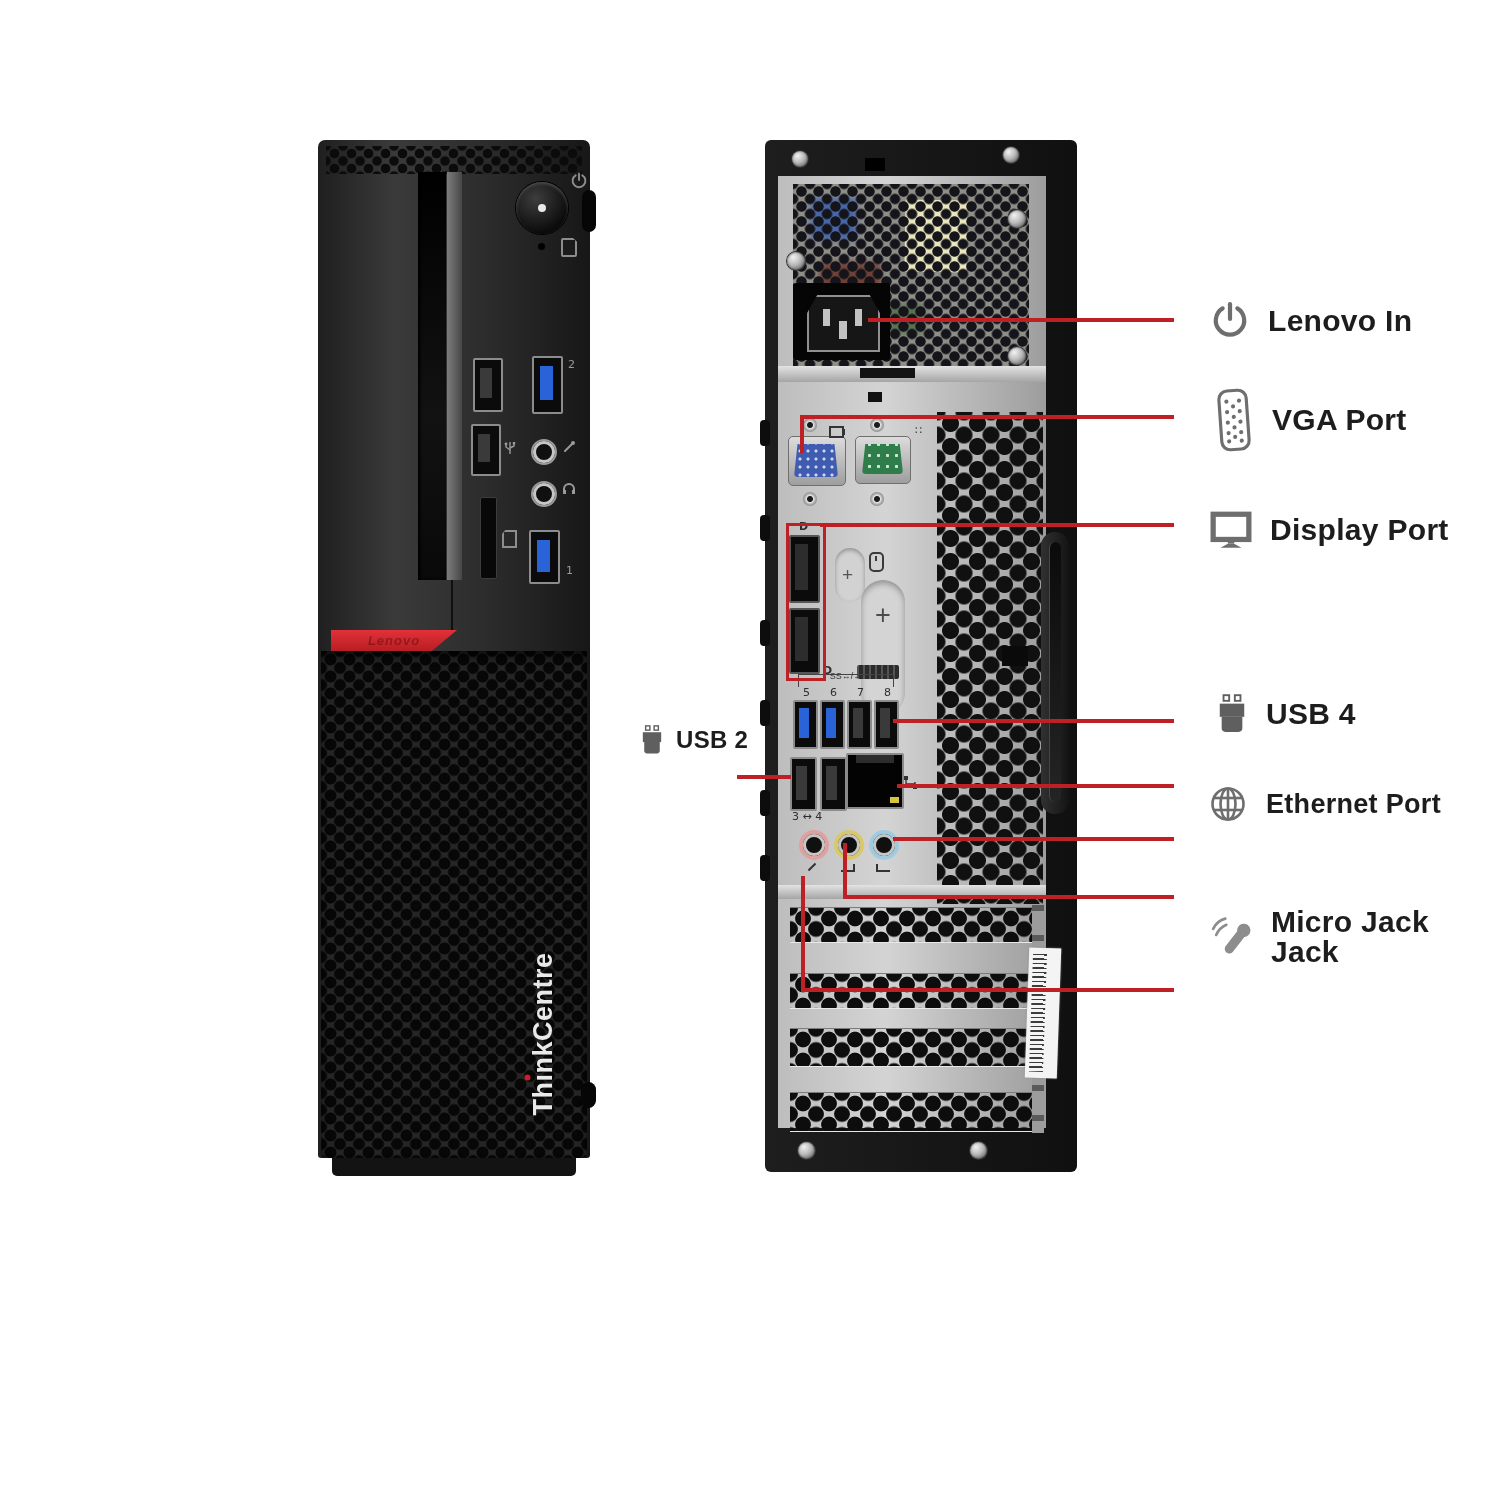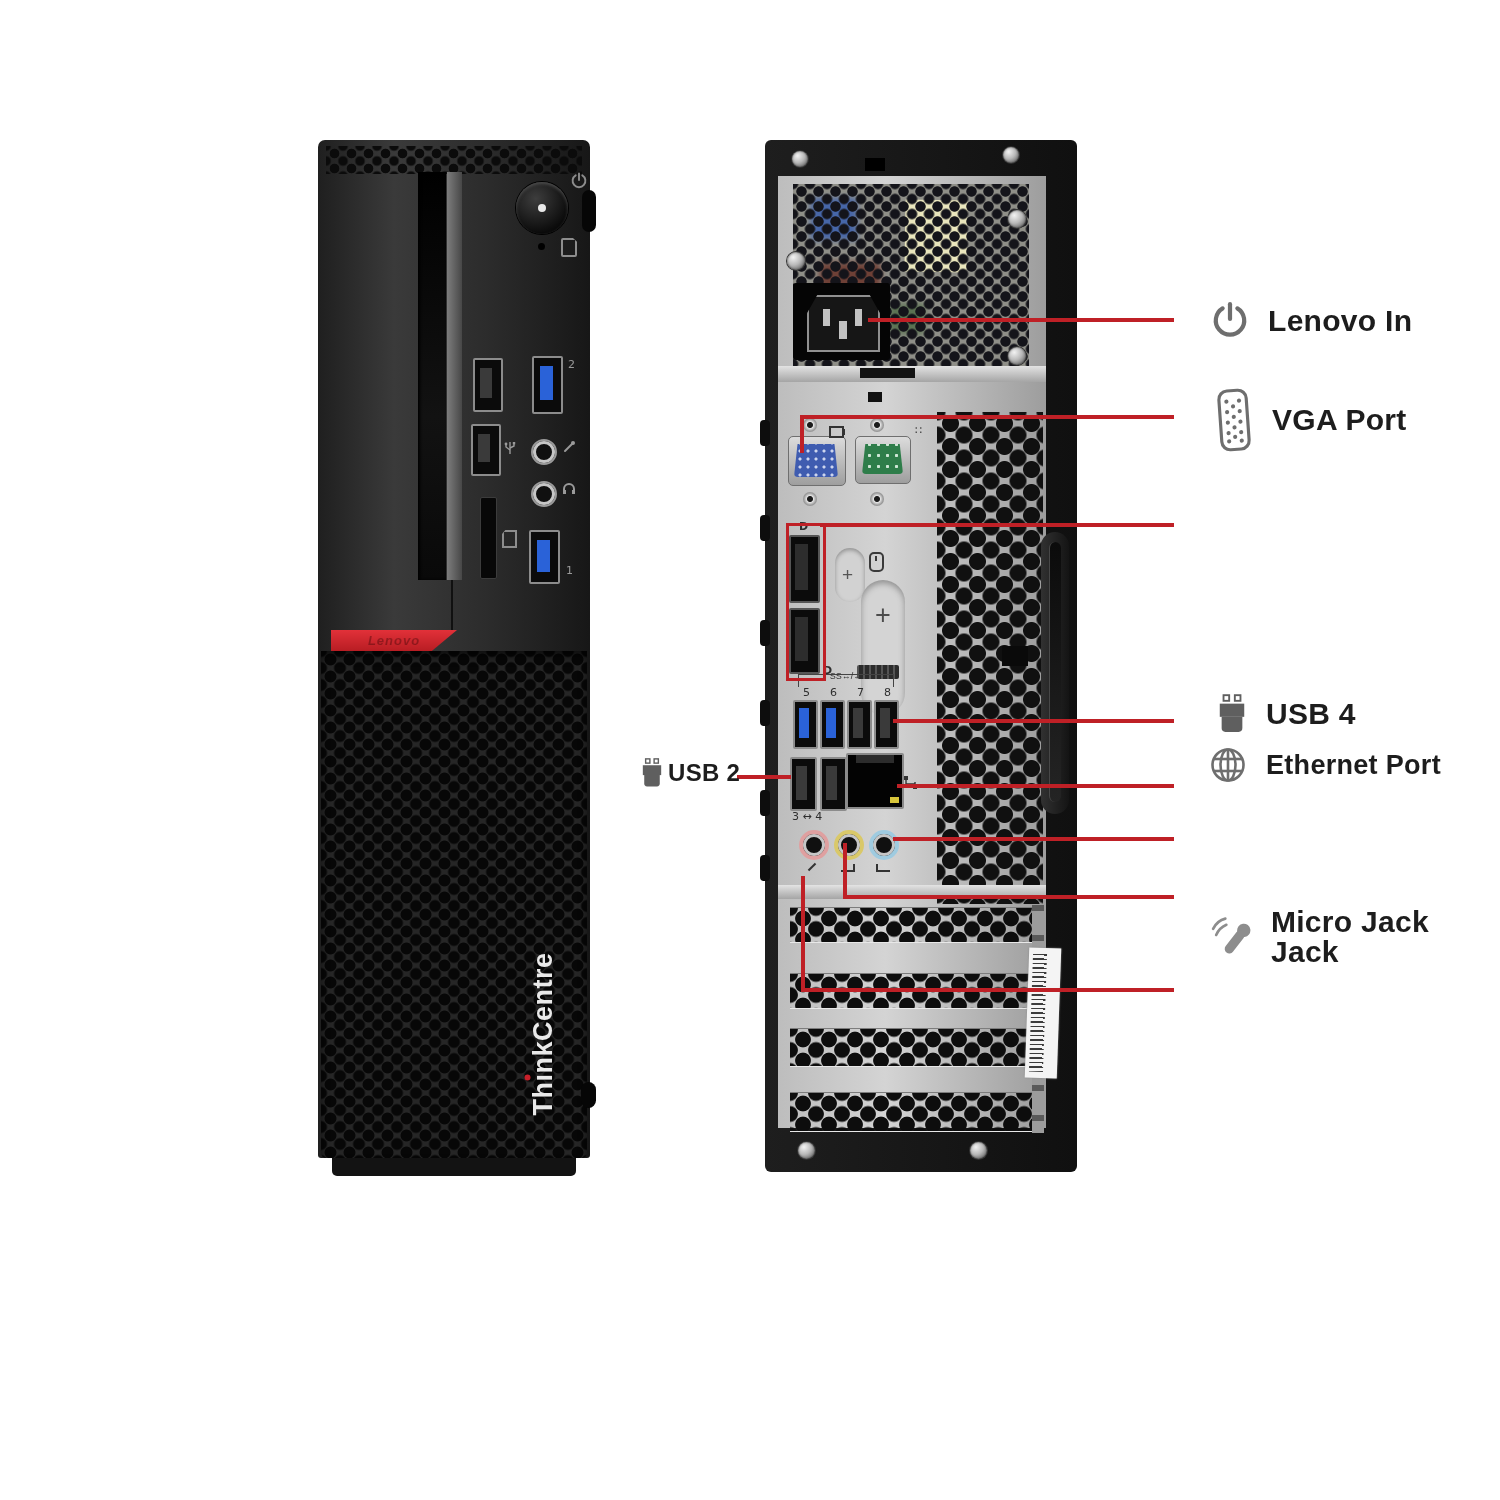--- a/index.html
+++ b/index.html
@@ -327,36 +327,44 @@
             <circle cx="25" cy="23" r="2"></circle>
             <circle cx="25" cy="33" r="2"></circle>
             <circle cx="25" cy="43" r="2"></circle>
             <circle cx="25" cy="51" r="2"></circle>
         </g>
       </g>
     </svg>
     <span class="callout-text">VGA Port</span>
   </div>
 
+  <div class="callout" style="left:1210px;top:511px;">
+    <svg width="42" height="38" viewBox="0 0 40 36">
+      <rect x="3" y="3" width="34" height="24" fill="none" stroke="#6e6e6e" stroke-width="5"></rect>
+      <rect x="17" y="27" width="6" height="4" fill="#6e6e6e"></rect>
+      <path d="M10 35 L30 35 L23 31 L17 31 Z" fill="#6e6e6e"></path>
+    </svg>
+    <span class="callout-text">Display Port</span>
+  </div>
 
   <div class="callout" style="left:1216px;top:691px;">
     <svg width="32" height="46" viewBox="0 0 34 46">
       <g fill="#5f5f5f">
         <rect x="7" y="2" width="8" height="8"></rect>
           <rect x="19" y="2" width="8" height="8"></rect>
         <rect x="4" y="12" width="26" height="14"></rect>
         <path d="M6 26 h22 v12 q0 4 -4 4 h-14 q-4 0 -4 -4 Z"></path>
       </g>
       <rect x="9" y="4" width="4" height="4" fill="#fff"></rect>
         <rect x="21" y="4" width="4" height="4" fill="#fff"></rect>
     </svg>
     <span class="callout-text">USB 4</span>
   </div>
 
-  <div class="callout" style="left:1208px;top:745px;justify-content:space-between;">
+  <div class="callout" style="left:1208px;top:784px;justify-content:space-between;">
     <svg width="40" height="40" viewBox="0 0 40 40">
       <g fill="none" stroke="#6e6e6e" stroke-width="2.6">
         <circle cx="20" cy="20" r="15.5"></circle>
         <ellipse cx="20" cy="20" rx="7.5" ry="15.5"></ellipse>
         <line x1="6" y1="14" x2="34" y2="14"></line>
           <line x1="6" y1="26" x2="34" y2="26"></line>
         <line x1="20" y1="4.5" x2="20" y2="35.5"></line>
       </g>
     </svg>
     <span class="callout-text sm">Ethernet Port</span>
@@ -371,21 +379,21 @@
           <path d="M8 19 Q11 12 18 9"></path>
       </g>
       <g transform="rotate(38 26 22)" fill="#8d8d8d">
         <rect x="22" y="4" width="13" height="13" rx="6.5"></rect>
         <rect x="24" y="12" width="9" height="26" rx="4.5"></rect>
       </g>
     </svg>
     <span class="callout-text">Micro Jack Jack</span>
   </div>
 
-  <div class="callout" style="left:640px;top:755px;gap:4px;">
+  <div class="callout" style="left:640px;top:722px;gap:12px;">
     <svg width="24" height="36" viewBox="0 0 34 46">
       <g fill="#5f5f5f">
         <rect x="7" y="2" width="8" height="8"></rect>
           <rect x="19" y="2" width="8" height="8"></rect>
         <rect x="4" y="12" width="26" height="14"></rect>
         <path d="M6 26 h22 v12 q0 4 -4 4 h-14 q-4 0 -4 -4 Z"></path>
       </g>
       <rect x="9" y="4" width="4" height="4" fill="#fff"></rect>
         <rect x="21" y="4" width="4" height="4" fill="#fff"></rect>
     </svg>

